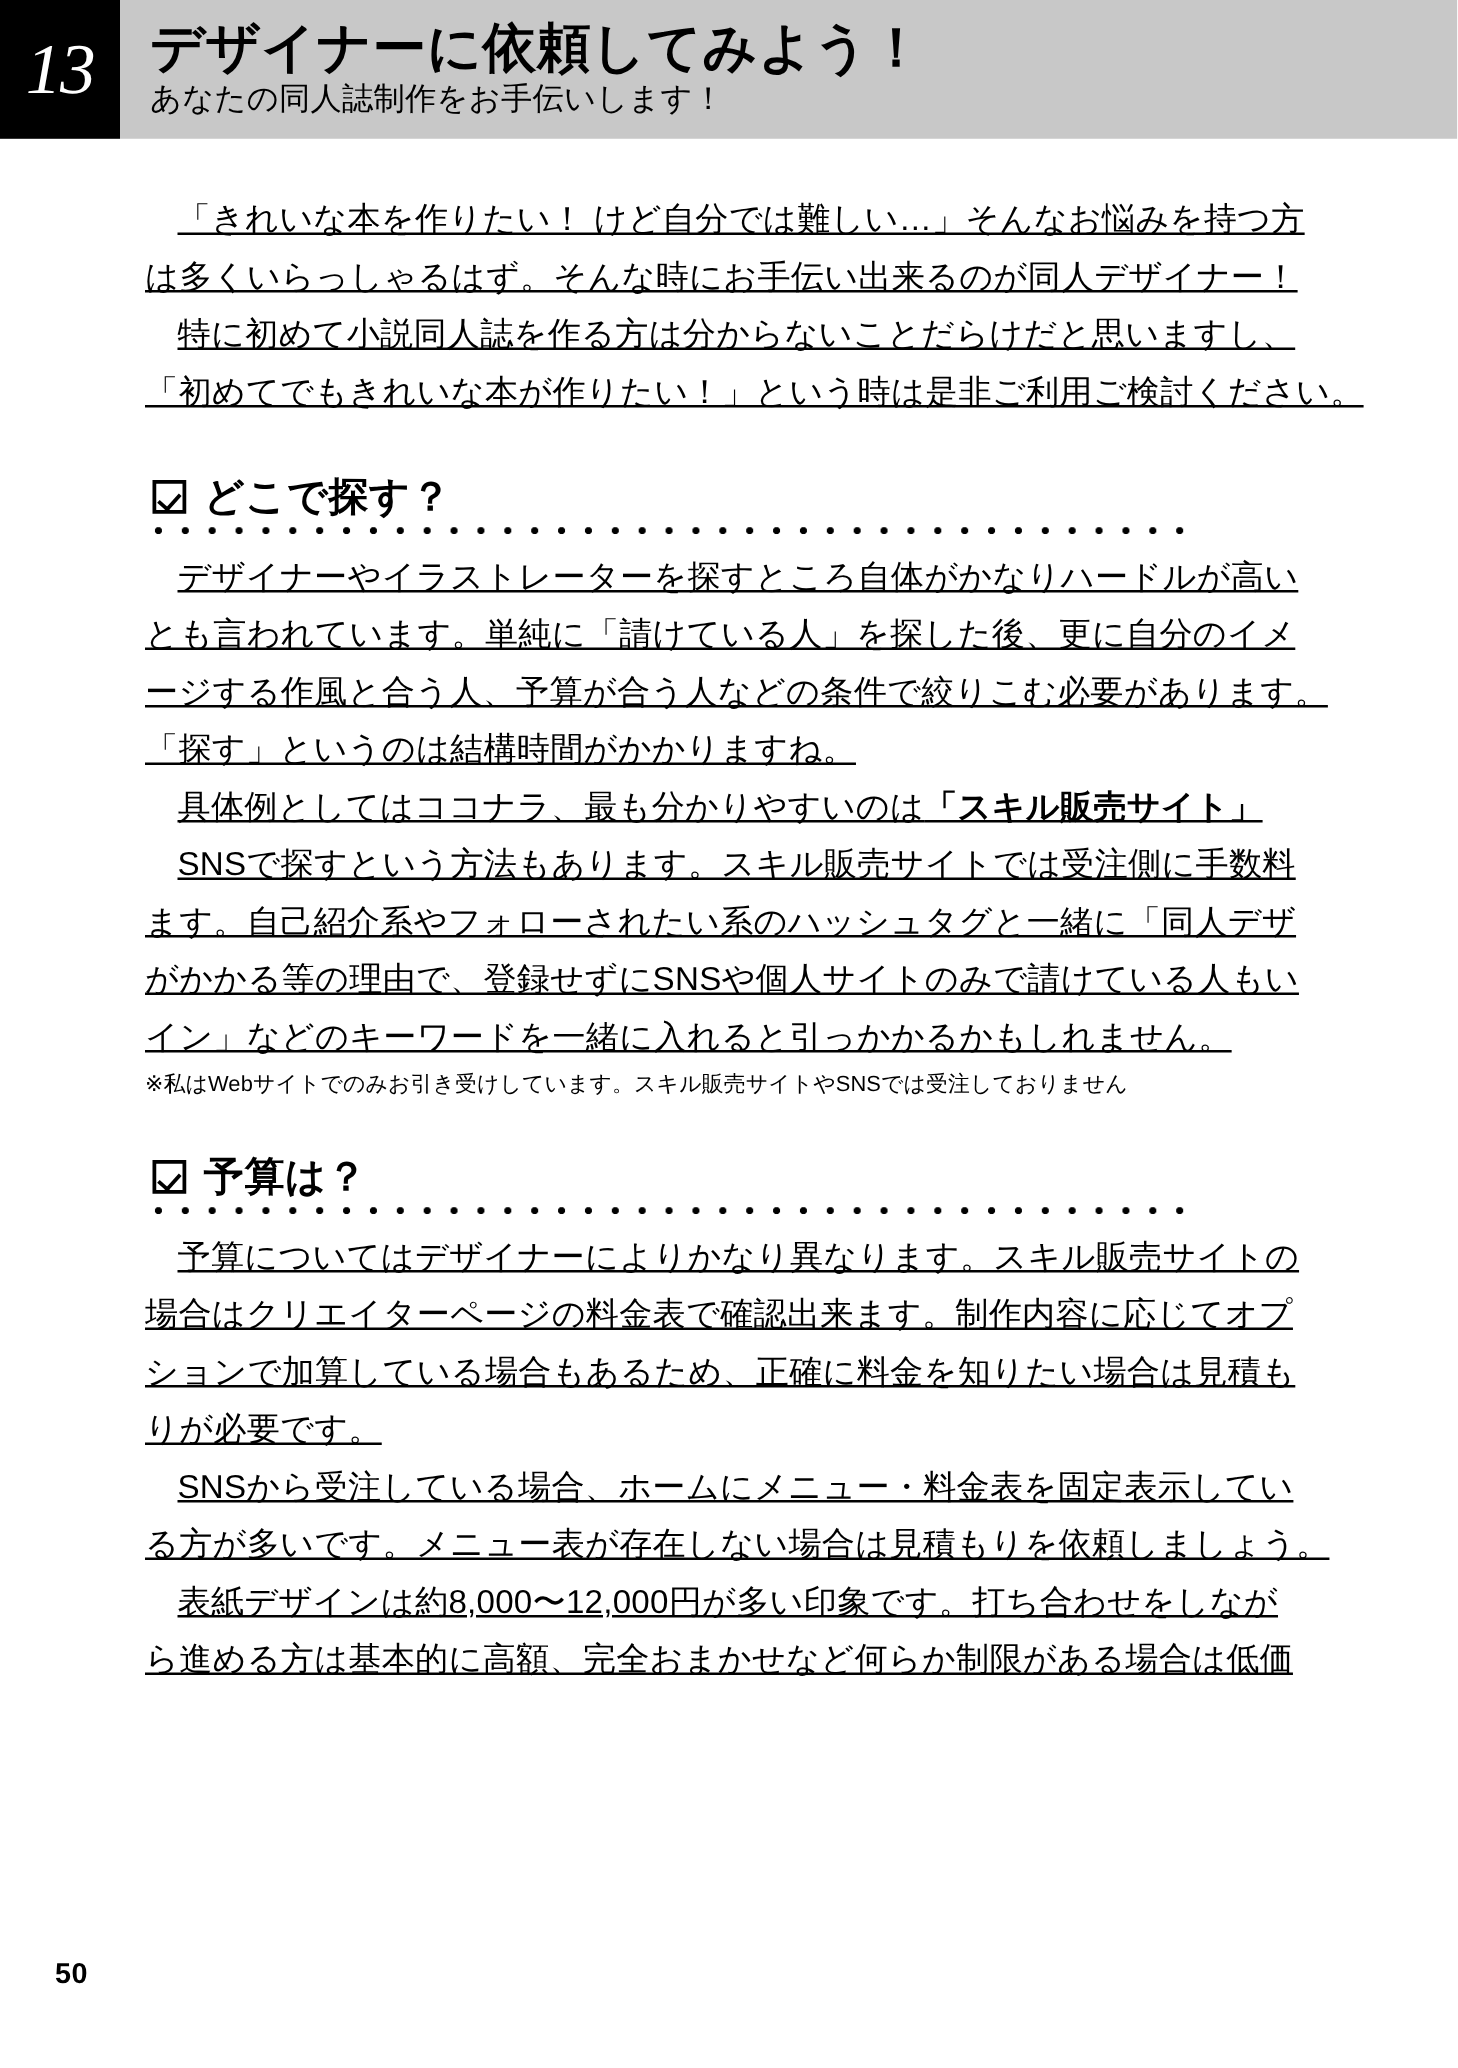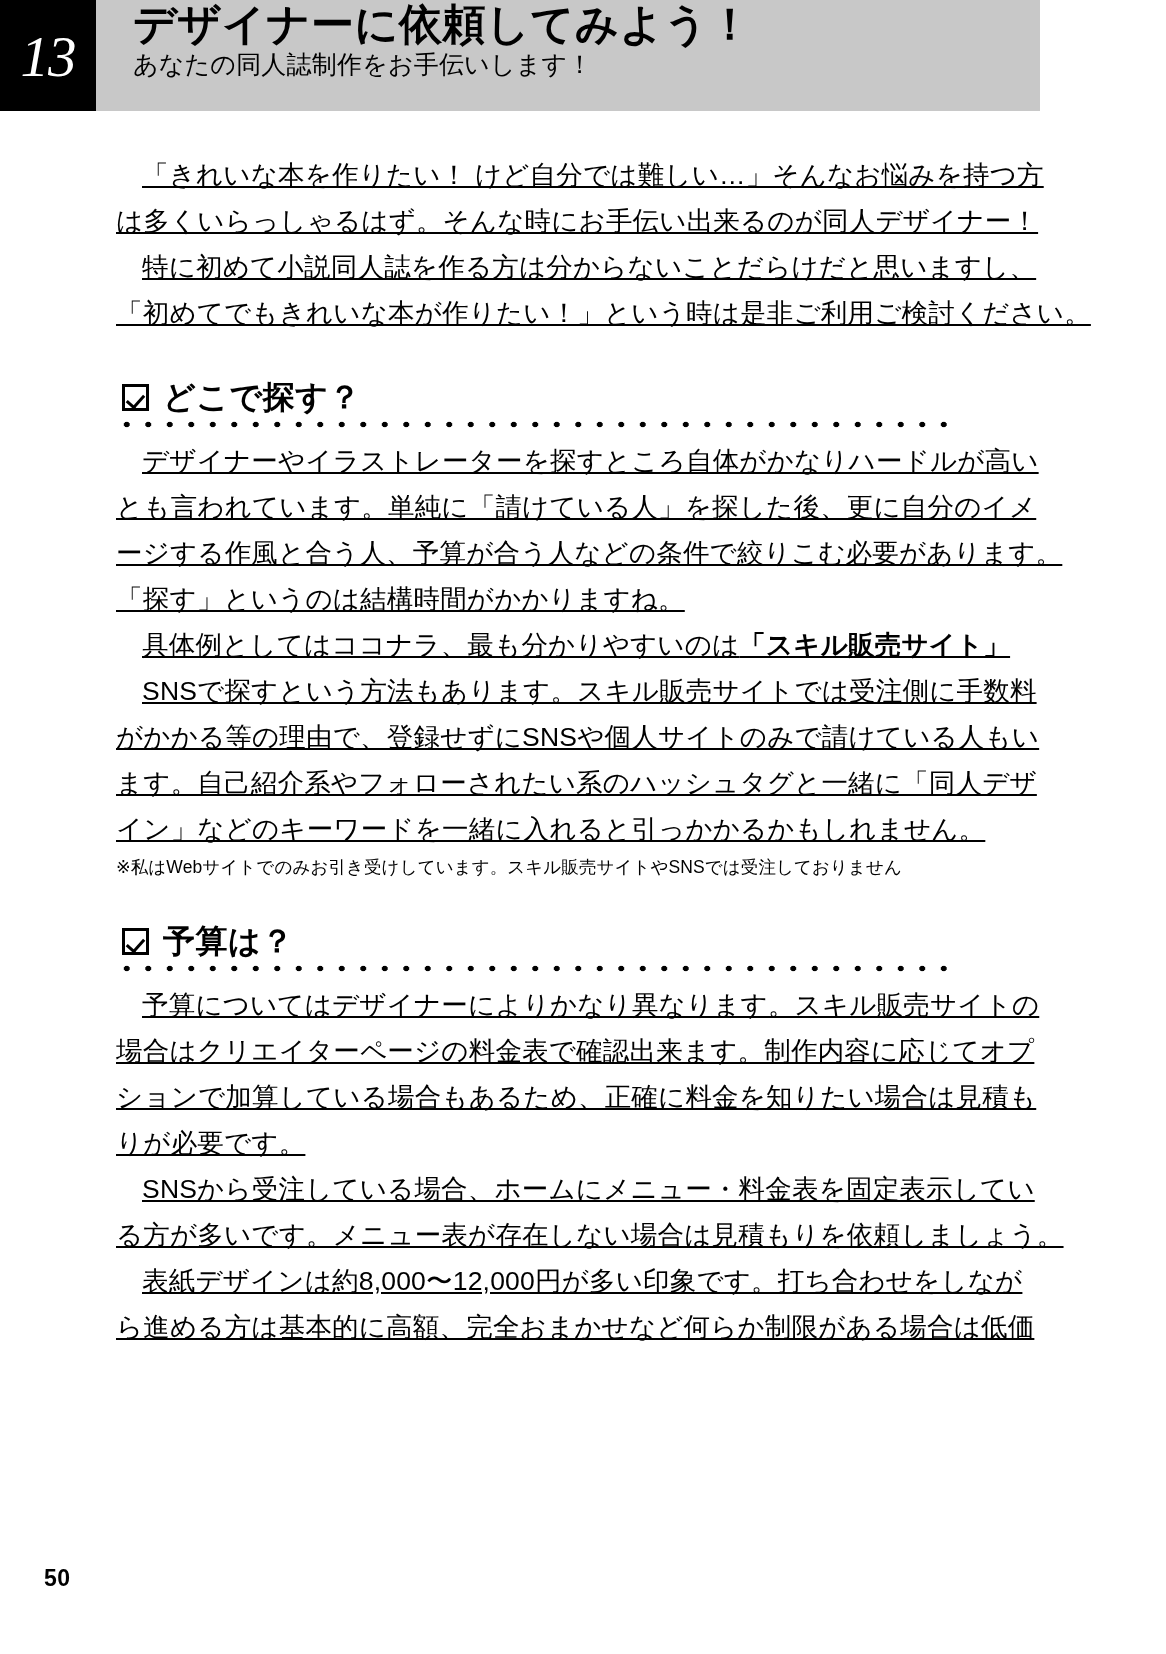--- a/index.html
+++ b/index.html
@@ -17,21 +17,21 @@
     height: 1654px;
     background: #ffffff;
     overflow: hidden;
   }
 
   
   .chapter-header {
     position: absolute;
     left: 0;
     top: 0;
-    width: 1040px;
+    width: 1166px;
     height: 111px;
     background: #c8c8c8;
     display: flex;
     align-items: stretch;
   }
   .chapter-number-box {
     width: 96px;
     height: 111px;
     background: #000000;
     flex: 0 0 96px;
@@ -47,24 +47,24 @@
     color: #ffffff;
     font-family: "Liberation Serif", "DejaVu Serif", serif;
     font-style: italic;
     font-weight: 400;
     font-size: 57px;
     line-height: 1;
     letter-spacing: -1px;
   }
   .chapter-titles {
     flex: 1 1 auto;
-    padding-left: 37px;
+    padding-left: 24px;
     display: flex;
     flex-direction: column;
-    justify-content: flex-start;
+    justify-content: center;
   }
   .chapter-title {
     font-size: 43px;
     font-weight: 700;
     line-height: 1.12;
     letter-spacing: 0.5px;
     margin: 0;
     padding: 0;
     white-space: nowrap;
   }
@@ -202,22 +202,22 @@
           <span class="ln indent">デザイナーやイラストレーターを探すところ自体がかなりハードルが高い</span>
           <span class="ln">とも言われています。単純に「請けている人」を探した後、更に自分のイメ</span>
           <span class="ln">ージする作風と合う人、予算が合う人などの条件で絞りこむ必要があります。</span>
           <span class="ln">「探す」というのは結構時間がかかりますね。</span>
         </p>
         <p class="para">
           <span class="ln indent"><span>具体例としてはココナラ、最も分かりやすいのは</span><b>「スキル販売サイト」</b></span>
         </p>
         <p class="para">
           <span class="ln indent">SNSで探すという方法もあります。スキル販売サイトでは受注側に手数料</span>
+          <span class="ln">ます。自己紹介系やフォローされたい系のハッシュタグと一緒に「同人デザ</span>
           <span class="ln">がかかる等の理由で、登録せずにSNSや個人サイトのみで請けている人もい</span>
-          <span class="ln">ます。自己紹介系やフォローされたい系のハッシュタグと一緒に「同人デザ</span>
           <span class="ln">イン」などのキーワードを一緒に入れると引っかかるかもしれません。</span>
         </p>
         <p class="note">※私はWebサイトでのみお引き受けしています。スキル販売サイトやSNSでは受注しておりません</p>
       </div>
     </div>
 
     <div class="section">
       <div class="section-heading">
         <span class="checkbox-icon"></span>
         <span class="section-title">予算は？</span>

